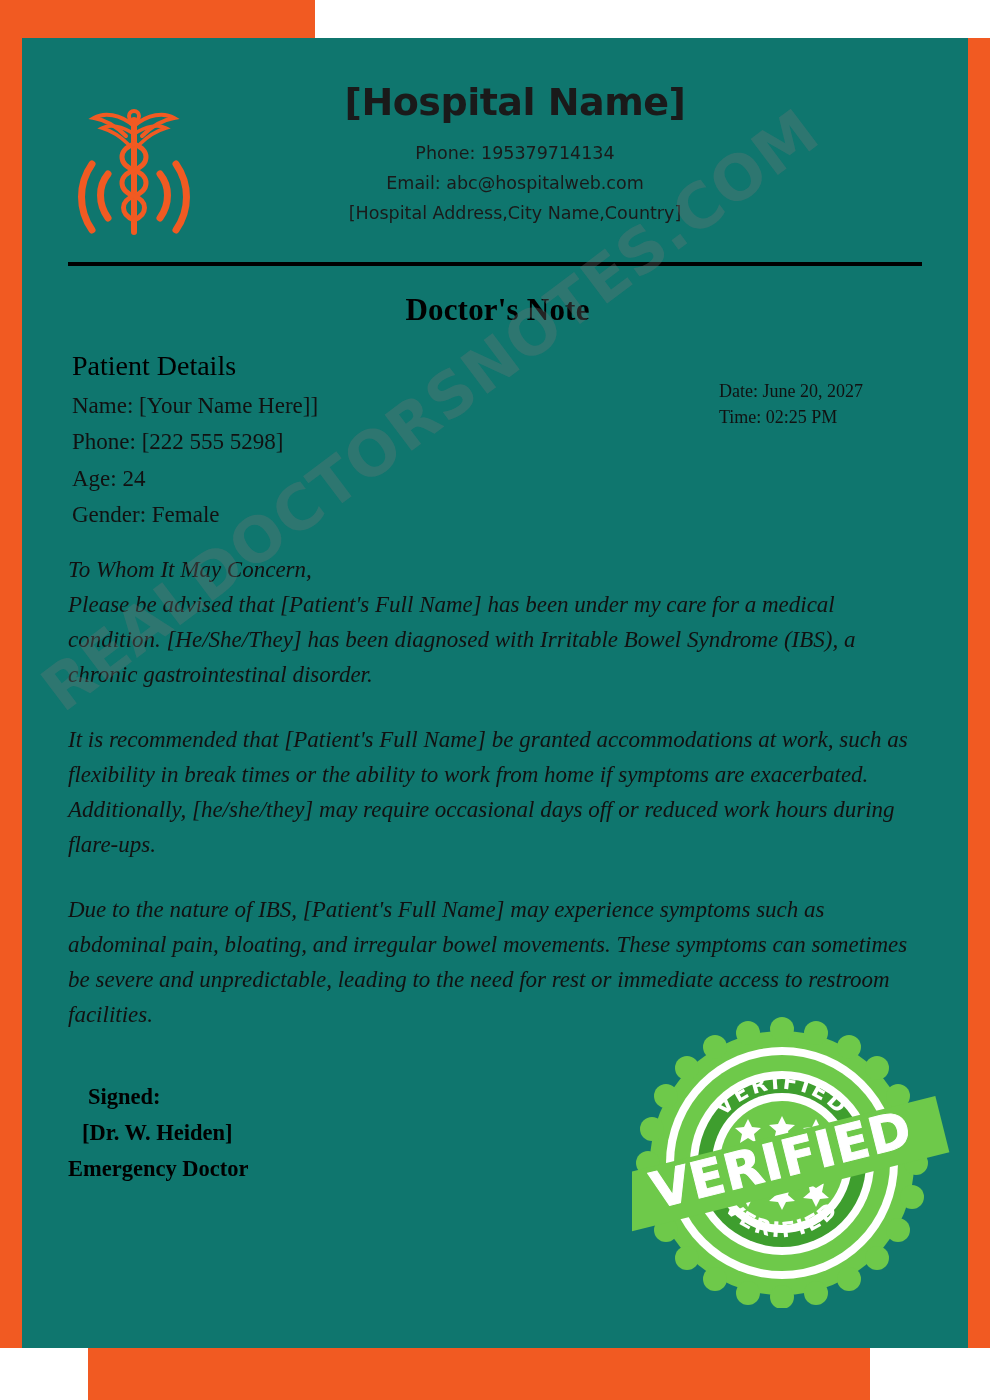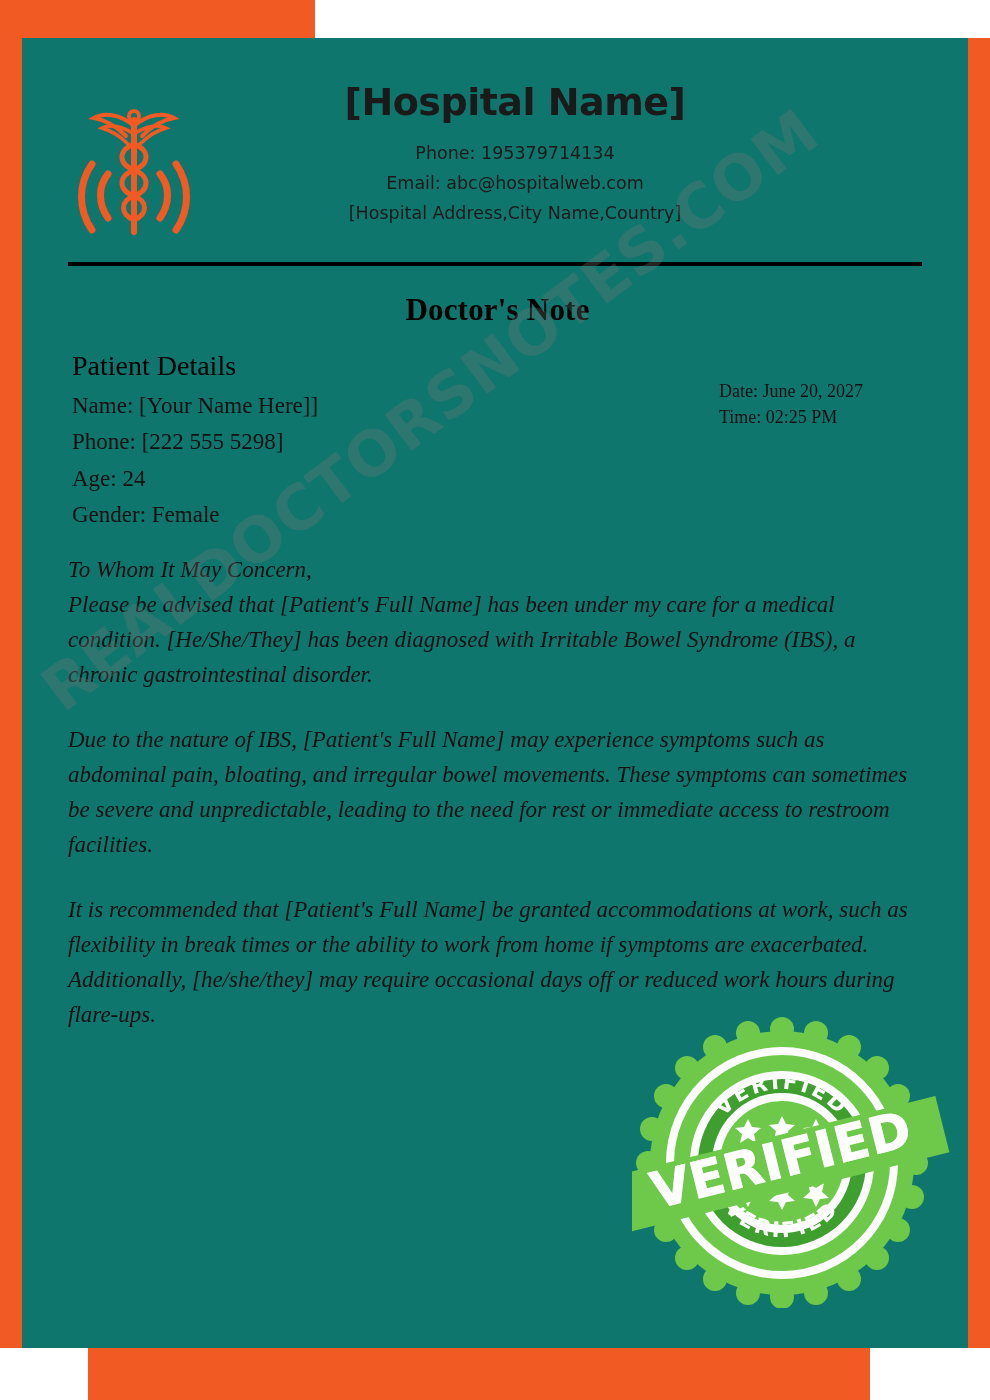--- a/index.html
+++ b/index.html
@@ -252,24 +252,29 @@
         <div>Date: June 20, 2027</div>
         <div>Time: 02:25 PM</div>
       </div>
     </div>
 
     <div class="letter">
       <p class="first">
         <span>To Whom It May Concern,</span><br>
         <span>Please be advised that [Patient's Full Name] has been under my care for a medical condition. [He/She/They] has been diagnosed with Irritable Bowel Syndrome (IBS), a chronic gastrointestinal disorder.</span>
       </p>
+      <p>It is recommended that [Patient's Full Name] be granted accommodations at work, such as flexibility in break times or the ability to work from home if symptoms are exacerbated. Additionally, [he/she/they] may require occasional days off or reduced work hours during flare-ups.</p>
       <p>Due to the nature of IBS, [Patient's Full Name] may experience symptoms such as abdominal pain, bloating, and irregular bowel movements. These symptoms can sometimes be severe and unpredictable, leading to the need for rest or immediate access to restroom facilities.</p>
-      <p>It is recommended that [Patient's Full Name] be granted accommodations at work, such as flexibility in break times or the ability to work from home if symptoms are exacerbated. Additionally, [he/she/they] may require occasional days off or reduced work hours during flare-ups.</p>
-    </div>
-
+    </div>
+
+    <div class="signature">
+      <div class="sig-label">Signed:</div>
+      <div class="sig-name">[Dr. W. Heiden]</div>
+      <div>Emergency Doctor</div>
+    </div>
 
   </div>
 </div>
 
 <div class="watermark">
   <span>REALDOCTORSNOTES.COM</span>
 </div>
 
 <div class="stamp">
   <svg viewBox="0 0 320 300" width="320" height="300" aria-hidden="true">

